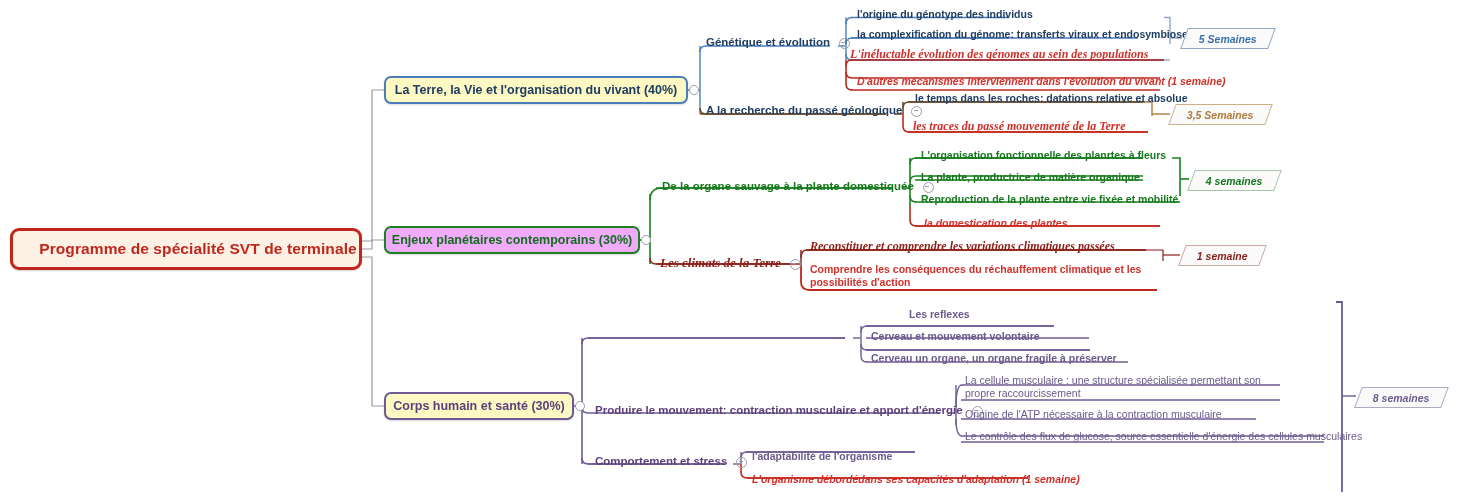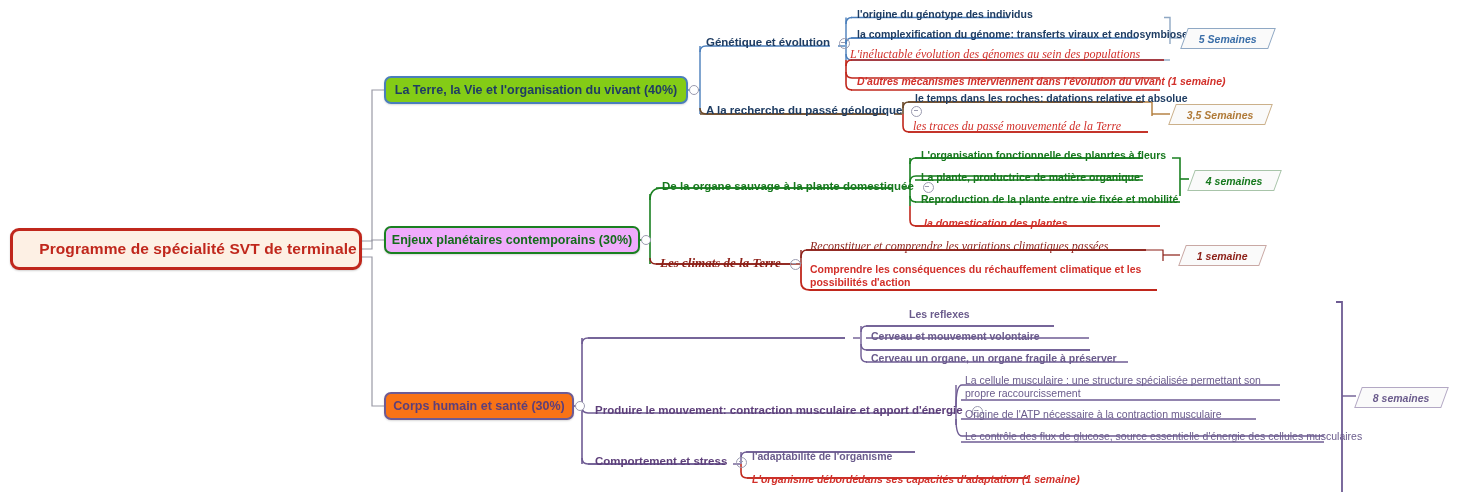--- a/index.html
+++ b/index.html
@@ -61,29 +61,29 @@
     align-items: center;
     justify-content: center;
     padding: 0 10px;
     box-shadow: 0 1px 2px rgba(0,0,0,.15);
     font-size: 12.5px;
     font-weight: bold;
     white-space: nowrap;
   }
   .l1-blue {
     left: 384px; top: 76px; width: 304px;
-    background: #84cc16; border: 2px solid #4a7ebb; color: #1f3d63;
+    background: #fef9c3; border: 2px solid #4a7ebb; color: #1f3d63;
   }
   .l1-green {
     left: 384px; top: 226px; width: 256px;
     background: #f0abfc; border: 2px solid #1a8021; color: #146b1b;
   }
   .l1-purple {
     left: 384px; top: 392px; width: 190px;
-    background: #f97316; border: 2px solid #6e5b93; color: #5d3f7a;
+    background: #fef9c3; border: 2px solid #6e5b93; color: #5d3f7a;
   }
 
   
   .l2 {
     font-size: 11.5px;
     font-weight: bold;
     white-space: nowrap;
     display: flex;
     align-items: center;
   }
@@ -102,21 +102,21 @@
     position: absolute;
     left: 1.5px; top: 3px;
     width: 4px; height: 1px;
     background: #9b9bb0;
   }
 
   
   .leaf {
     font-size: 10.5px;
     line-height: 13px;
-    font-weight: normal;
+    font-weight: bold;
   }
   .leaf.plain { font-weight: bold; }
   .leaf.ital { font-style: italic; font-family: "Liberation Serif", serif; font-size: 12px; }
   .leaf.bold-ital { font-style: italic; font-weight: bold; }
   .leaf.thin { font-weight: normal; }
 
   
   .week {
     position: absolute;
     height: 19px;

